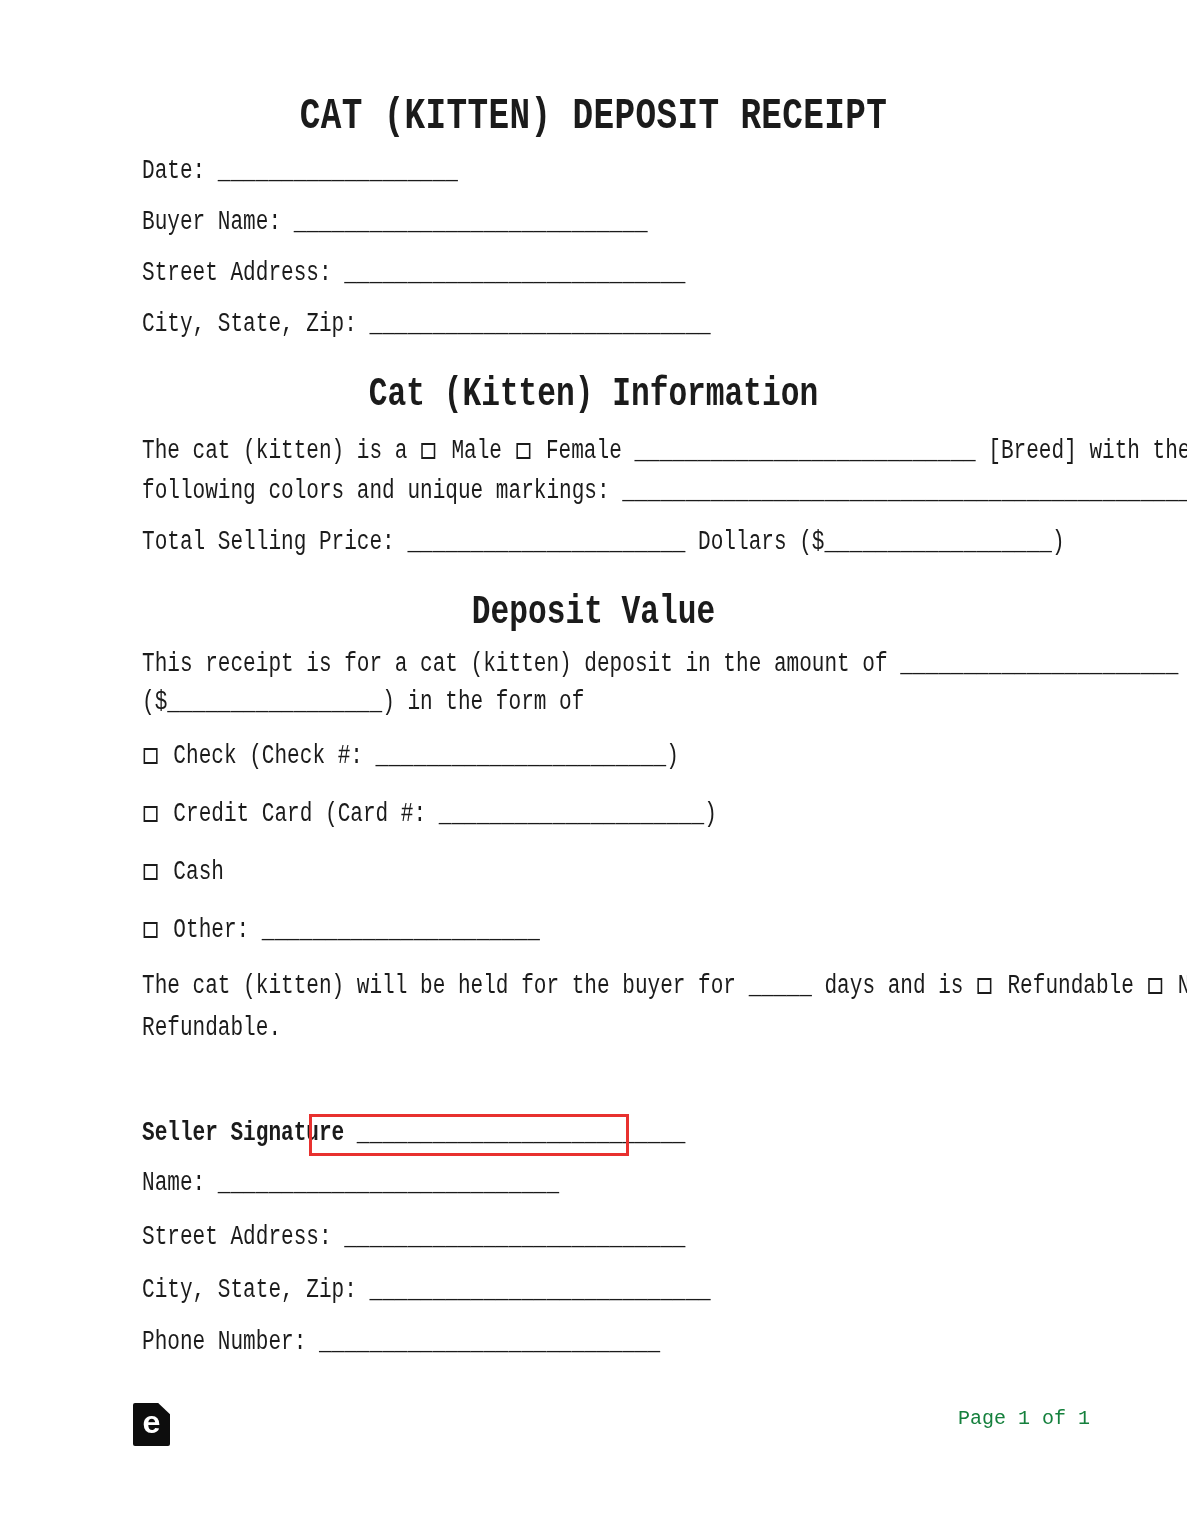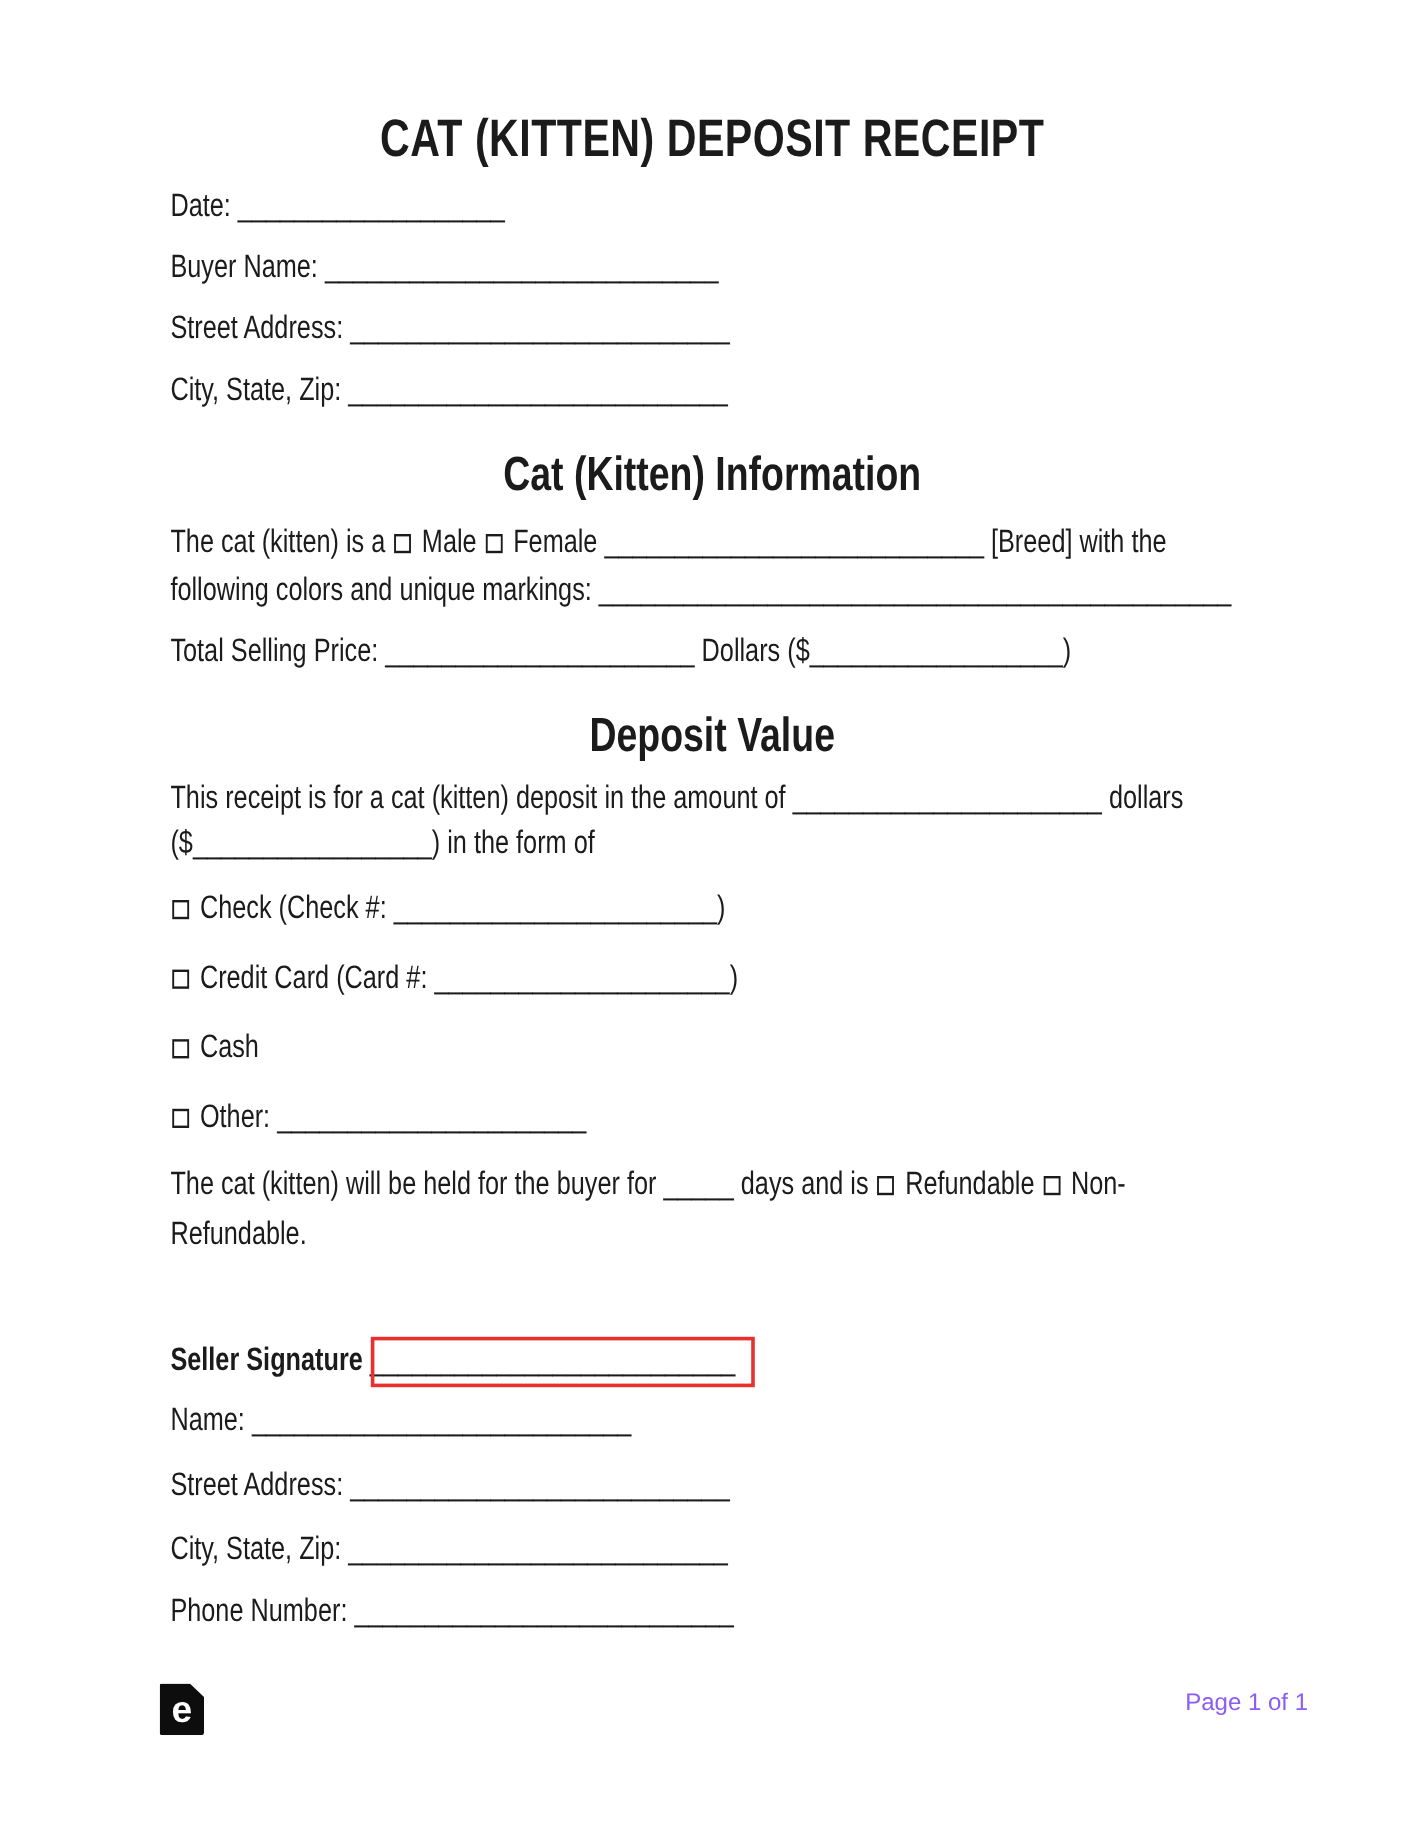--- a/index.html
+++ b/index.html
@@ -2,21 +2,21 @@
 <html><head>
 <meta charset="utf-8">
 <style>
   * { margin: 0; padding: 0; box-sizing: border-box; }
   html, body { background: #ffffff; }
   .page {
     position: relative;
     width: 1187px;
     height: 1536px;
     background: #ffffff;
-    font-family: Liberation Sans, sans-serif;
+    font-family: Liberation Mono, monospace;
     color: #1b1b1b;
     overflow: hidden;
   }
   .row {
     position: absolute;
     left: 142px;
     font-size: 27px;
     line-height: 31px;
     white-space: nowrap;
     transform: scaleX(0.78);
@@ -93,21 +93,21 @@
     font-size: 31px;
     line-height: 43px;
     text-align: center;
   }
   .footer-page {
     position: absolute;
     right: 97px;
     top: 1407px;
     font-size: 20px;
     line-height: 24px;
-    color: #8b5cf6;
+    color: #15803d;
     margin-left: 47px;
   }
 </style>
 </head>
 <body>
 
 <div class="page">
 
   <div class="center-row doc-title">CAT (KITTEN) DEPOSIT RECEIPT</div>
 

